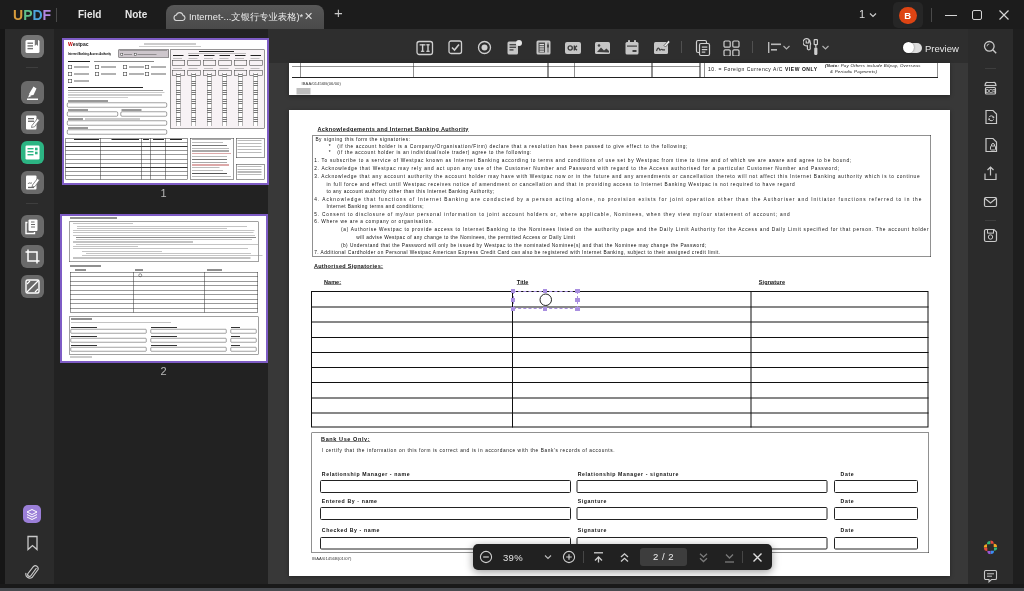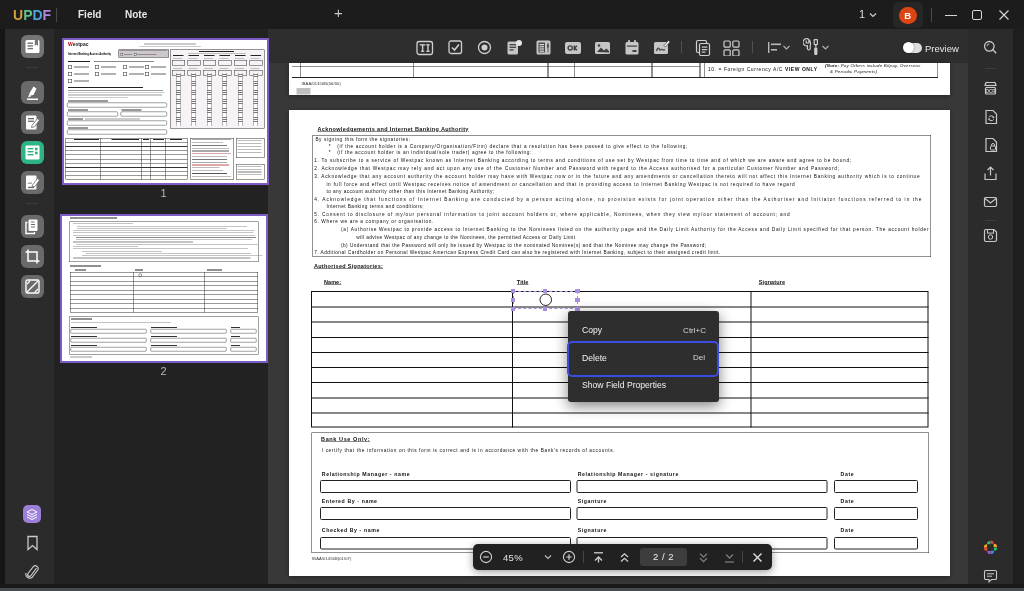--- a/index.html
+++ b/index.html
@@ -550,20 +550,27 @@
   </div>
   <div class="abs" id="rightedge"></div>
   <div class="abs" id="titlebar">
     <div class="abs" style="left:13px;top:7px;font-size:14px;font-weight:bold;letter-spacing:0px;">
       <span style="color:#d79c3c;">U</span><span style="color:#5fc08b;">P</span><span style="color:#4da4dc;">D</span><span style="color:#b287e2;">F</span>
     </div>
     <div class="abs" style="left:56px;top:8px;width:1px;height:14px;background:#4a4a4a;"></div>
     <div class="abs" style="left:78px;top:9px;font-size:10px;font-weight:600;color:#e8e8e8;">Field</div>
     <div class="abs" style="left:125px;top:9px;font-size:10px;font-weight:600;color:#e8e8e8;">Note</div>
 
+    <div class="abs" style="left:166px;top:5px;width:158px;height:24px;background:linear-gradient(#575757,#4a4a4a);border-radius:8px 8px 0 0;">
+      <svg class="abs" style="left:6px;top:5px;" width="15" height="14" viewBox="0 0 15 14">
+        <path d="M4.2 10.5 A 2.8 2.8 0 0 1 4.4 5.0 A 3.4 3.4 0 0 1 11 5.4 A 2.6 2.6 0 0 1 10.8 10.5 Z" fill="none" stroke="#d6d6d6" stroke-width="1.1"></path>
+      </svg>
+      <div class="abs" style="left:23px;top:6px;font-size:9.3px;color:#ececec;white-space:nowrap;">Internet-...文银行专业表格)*</div>
+      <div class="abs" style="left:138px;top:5px;font-size:11px;color:#dddddd;">✕</div>
+    </div>
     <div class="abs" style="left:334px;top:4px;font-size:15px;color:#c8c8c8;font-weight:300;">+</div>
 
     <div class="abs" style="left:859px;top:8px;font-size:11px;color:#dddddd;">1</div>
     <svg class="abs" style="left:868px;top:11px;" width="10" height="8" viewBox="0 0 10 8">
         <path d="M2 2.5 L5 5.5 L8 2.5" fill="none" stroke="#cccccc" stroke-width="1.2"></path>
       </svg>
     <div class="abs" style="left:893px;top:2px;width:30px;height:26px;background:#262626;border-radius:5px;"></div>
     <div class="abs" style="left:899px;top:6.5px;width:17.5px;height:17.5px;border-radius:50%;background:#dd4413;color:#ffffff;font-size:9.5px;font-weight:bold;text-align:center;line-height:18px;">B</div>
     <div class="abs" style="left:931px;top:8px;width:1px;height:14px;background:#4a4a4a;"></div>
     <div class="abs" style="left:945px;top:14.5px;width:12px;height:1.4px;background:#d5d5d5;"></div>
@@ -576,36 +583,28 @@
   <div class="abs" style="left:513px;top:290.8px;width:64.5px;height:18.1px;border:1px dashed #a98fe0;z-index:5;"></div>
   <div class="abs hnd" style="left:510.7px;top:288.5px;"></div>
   <div class="abs hnd" style="left:542.9px;top:288.5px;"></div>
   <div class="abs hnd" style="left:575.2px;top:288.5px;"></div>
   <div class="abs hnd" style="left:510.7px;top:297.5px;"></div>
   <div class="abs hnd" style="left:575.2px;top:297.5px;"></div>
   <div class="abs hnd" style="left:510.7px;top:306.5px;"></div>
   <div class="abs hnd" style="left:542.9px;top:306.5px;"></div>
   <div class="abs hnd" style="left:575.2px;top:306.5px;"></div>
 
-  <div class="abs" id="ctxmenu" style="left:568px;top:310.6px;width:151px;height:91.2px;background:#2e2e2e;border-radius:3px;box-shadow:0 4px 14px rgba(0,0,0,0.5);z-index:10;">
-    <div class="abs" style="left:14px;top:14.5px;font-size:8.6px;color:#f2f2f2;">Copy</div>
-    <div class="abs" style="right:13px;top:15px;font-size:8px;color:#d6d6d6;">Ctrl+C</div>
-    <div class="abs" style="left:-1px;top:30.5px;width:152px;height:35.5px;border:2.5px solid #3c4be0;border-radius:5px;"></div>
-    <div class="abs" style="left:14px;top:42px;font-size:8.6px;color:#f2f2f2;">Delete</div>
-    <div class="abs" style="right:14px;top:42.5px;font-size:8px;color:#d6d6d6;">Del</div>
-    <div class="abs" style="left:14px;top:69px;font-size:8.6px;color:#f2f2f2;">Show Field Properties</div>
-  </div>
 
   <div class="abs" id="zoombar" style="left:473px;top:544px;width:299px;height:26px;background:#212121;border-radius:5px;box-shadow:0 2px 8px rgba(0,0,0,0.4);z-index:20;">
 
     <svg class="abs" style="left:6px;top:6px;" width="14" height="14" viewBox="0 0 14 14">
         <circle cx="7" cy="7" r="5.6" fill="none" stroke="#cfcfcf" stroke-width="1.1"></circle>
         <path d="M4.2 7 L9.8 7" stroke="#cfcfcf" stroke-width="1.2"></path>
       </svg>
-    <div class="abs" style="left:30px;top:7.5px;font-size:9.5px;color:#e3e3e3;letter-spacing:0.3px;">45%</div>
+    <div class="abs" style="left:30px;top:7.5px;font-size:9.5px;color:#e3e3e3;letter-spacing:0.3px;">39%</div>
     <svg class="abs" style="left:71px;top:10px;" width="8" height="6" viewBox="0 0 8 6">
         <path d="M1 1.5 L4 4.5 L7 1.5" fill="none" stroke="#bdbdbd" stroke-width="1.1"></path>
       </svg>
     <svg class="abs" style="left:88.5px;top:6px;" width="14" height="14" viewBox="0 0 14 14">
         <circle cx="7" cy="7" r="5.6" fill="none" stroke="#cfcfcf" stroke-width="1.1"></circle>
         <path d="M4.2 7 L9.8 7 M7 4.2 L7 9.8" stroke="#cfcfcf" stroke-width="1.2"></path>
       </svg>
     <div class="abs" style="left:110px;top:7px;width:1px;height:12px;background:#464646;"></div>
     <svg class="abs" style="left:119px;top:6.5px;" width="13" height="13" viewBox="0 0 13 13">
         <path d="M2 1.8 L11 1.8" stroke="#cfcfcf" stroke-width="1.3"></path>

